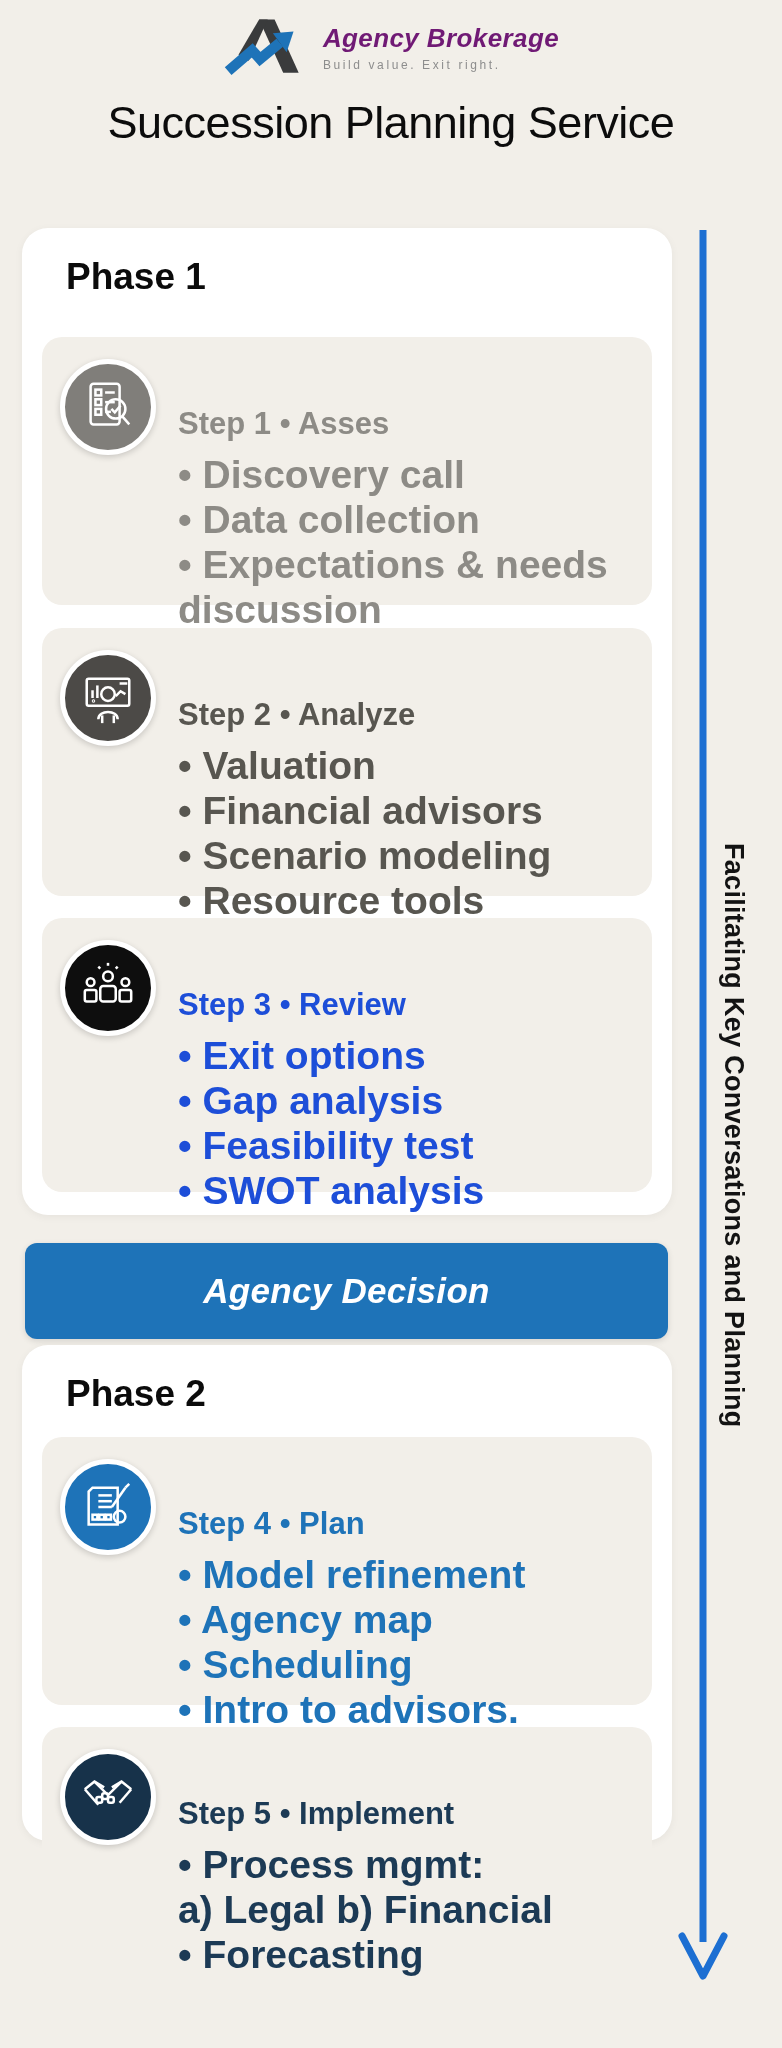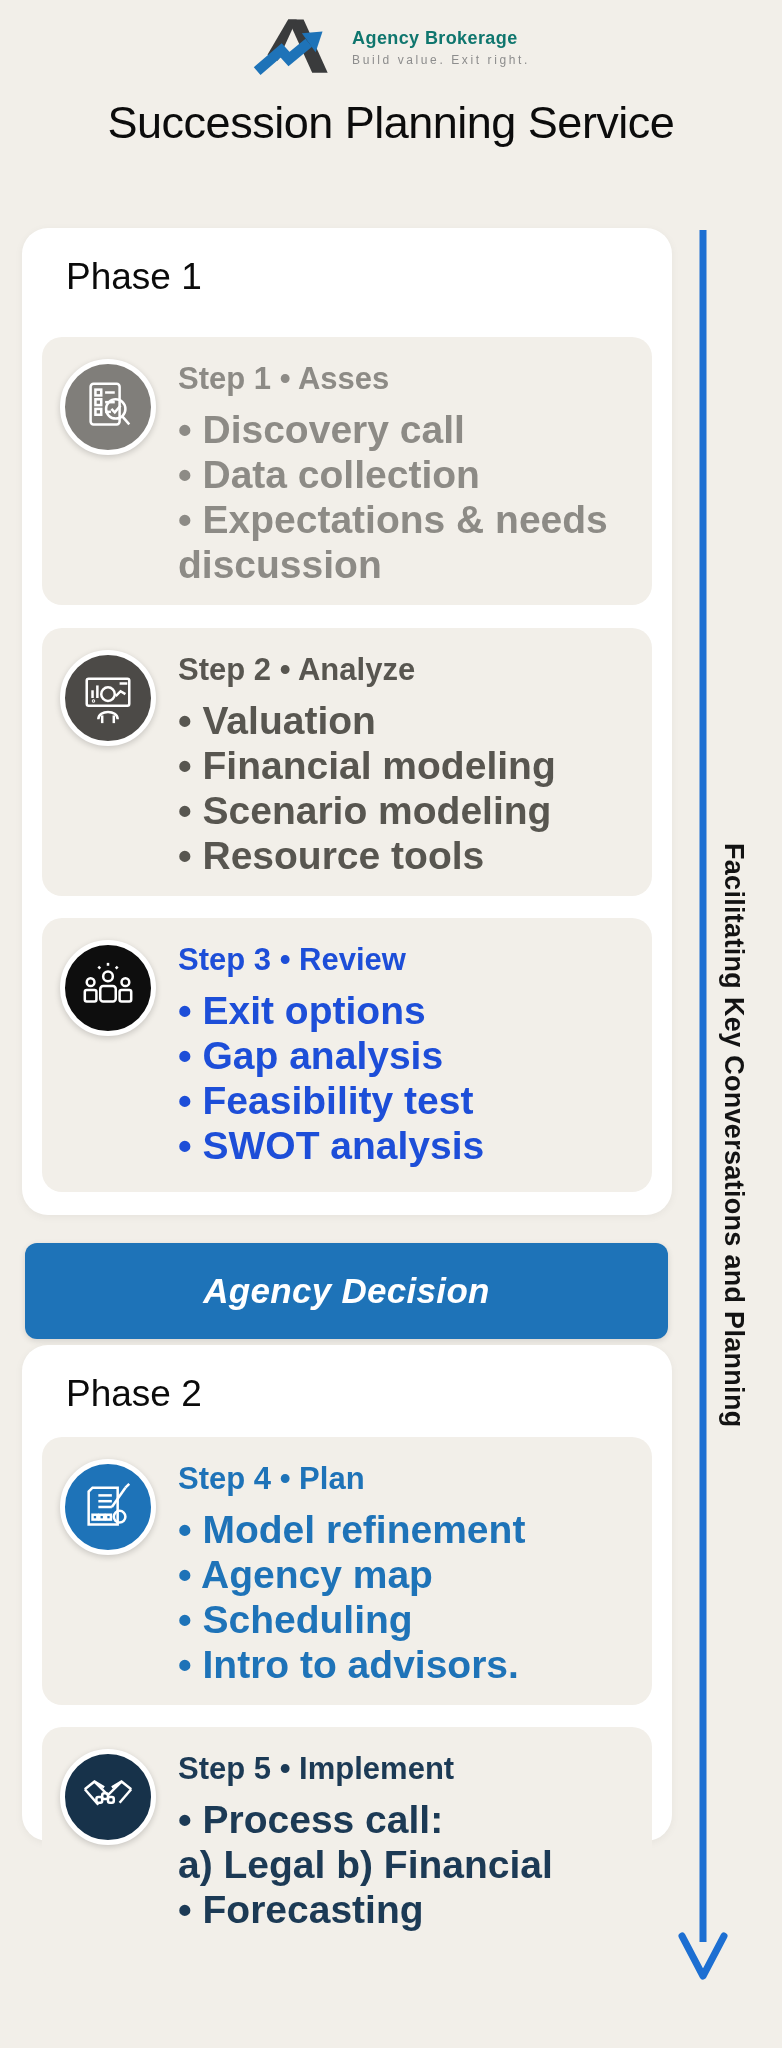--- a/index.html
+++ b/index.html
@@ -6,45 +6,45 @@
   html,body { background:#e8e6e1; }
   body { font-family:"Liberation Sans", sans-serif; }
   .page {
     position:relative; width:782px; height:2048px; margin:0 auto;
     background:#f2efe9; overflow:hidden;
   }
   
   .logo-row { position:absolute; top:14px; left:0; right:0; display:flex; justify-content:center; align-items:center; gap:14px; }
   .logo-mark { width:86px; height:66px; }
   .logo-text { display:flex; flex-direction:column; }
-  .logo-name { font-size:18px; font-weight:600; color:#0f766e; letter-spacing:0.4px; }
+  .logo-name { font-size:26px; font-weight:600; color:#701a75; letter-spacing:0.4px;font-style:italic; }
   .logo-tagline { font-size:12px; font-weight:500; color:#8d8d8d; letter-spacing:2.6px; margin-top:4px; }
   .main-title { position:absolute; top:97px; left:0; right:0; text-align:center;
     font-size:45px; font-weight:400; color:#0c0c0c; letter-spacing:-0.5px; }
   
   .phase-card { position:absolute; left:22px; width:650px; background:#ffffff;
     border-radius:26px; box-shadow:0 2px 8px rgba(0,0,0,0.05); }
   .phase-1 { top:228px; height:987px; }
   .phase-2 { top:1345px; height:496px; }
-  .phase-title { position:absolute; left:44px; font-size:37px; font-weight:400; color:#0b0b0b; }
+  .phase-title { position:absolute; left:44px; font-size:37px; font-weight:700; color:#0b0b0b; }
   .phase-1 .phase-title { top:28px; }
   .phase-2 .phase-title { top:28px; }
   
   .step-card { position:absolute; left:20px; width:610px; background:#f2efe9;
     border-radius:20px; display:flex; padding:22px 18px 18px 18px; gap:22px; }
   .step-1 { top:109px; height:268px; }
   .step-2 { top:400px; height:268px; }
   .step-3 { top:690px; height:274px; }
   .step-4 { top:92px;  height:268px; }
   .step-5 { top:382px; height:256px; }
   .icon-circle { flex:0 0 auto; width:96px; height:96px; border-radius:50%;
     border:5px solid #ffffff; display:flex; align-items:center; justify-content:center;
     box-shadow:0 2px 6px rgba(0,0,0,0.18); }
   .icon-circle svg { width:58px; height:58px; }
-  .step-body { flex:1 1 auto; padding-top:2px; }
+  .step-body { flex:1 1 auto; padding-top:2px;margin-top:45px; }
   .step-title { font-size:31px; font-weight:800; margin-bottom:10px; }
   .step-line { font-size:39px; font-weight:700; line-height:45px; }
   
   .c1 { background:#807e7a; } .t1 { color:#8d8b86; }
   .c2 { background:#4c4a47; } .t2 { color:#585650; }
   .c3 { background:#0e0e0e; } .t3 { color:#1d4ed8; }
   .c4 { background:#1e73b8; } .t4 { color:#1e73b8; }
   .c5 { background:#17324a; } .t5 { color:#1c3a55; }
   
   .decision-banner { position:absolute; left:25px; top:1243px; width:643px; height:96px;
@@ -113,21 +113,21 @@
           <line x1="42" y1="15" x2="50" y2="15"></line>
           <circle cx="30" cy="26" r="7"></circle>
           <path d="M20 52 C20 42 40 42 40 52"></path>
           <line x1="24" y1="48" x2="24" y2="56"></line>
             <line x1="36" y1="48" x2="36" y2="56"></line>
         </svg>
       </div>
       <div class="step-body t2">
         <div class="step-title">Step 2 • Analyze</div>
         <div class="step-line">• Valuation</div>
-        <div class="step-line">• Financial modeling</div>
+        <div class="step-line">• Financial advisors</div>
         <div class="step-line">• Scenario modeling</div>
         <div class="step-line">• Resource tools</div>
       </div>
     </div>
 
     <div class="step-card step-3">
       <div class="icon-circle c3">
         <svg viewBox="0 0 60 60" fill="none" stroke="#ffffff" stroke-width="2.6">
           <circle cx="30" cy="18" r="5"></circle>
           <line x1="30" y1="7" x2="30" y2="4"></line>
@@ -189,21 +189,21 @@
           <path d="M16 14 L30 28 L44 14"></path>
           <rect x="24" y="26" width="6" height="6" rx="2"></rect>
           <rect x="30" y="30" width="6" height="6" rx="2"></rect>
           <rect x="18" y="30" width="6" height="6" rx="2"></rect>
           <path d="M6 22 L20 38"></path>
             <path d="M54 22 L42 36"></path>
         </svg>
       </div>
       <div class="step-body t5">
         <div class="step-title">Step 5 • Implement</div>
-        <div class="step-line">• Process call:</div>
+        <div class="step-line">• Process mgmt:</div>
         <div class="step-line">a) Legal b) Financial</div>
         <div class="step-line">• Forecasting</div>
       </div>
     </div>
   </div>
 
   <svg class="flow-arrow" viewBox="0 0 70 1762">
     <line x1="33" y1="5" x2="33" y2="1717" stroke="#1d6fd2" stroke-width="7"></line>
     <polyline points="12,1711 33,1751 54,1711" fill="none" stroke="#1d6fd2" stroke-width="7" stroke-linecap="round" stroke-linejoin="round"></polyline>
   </svg>

